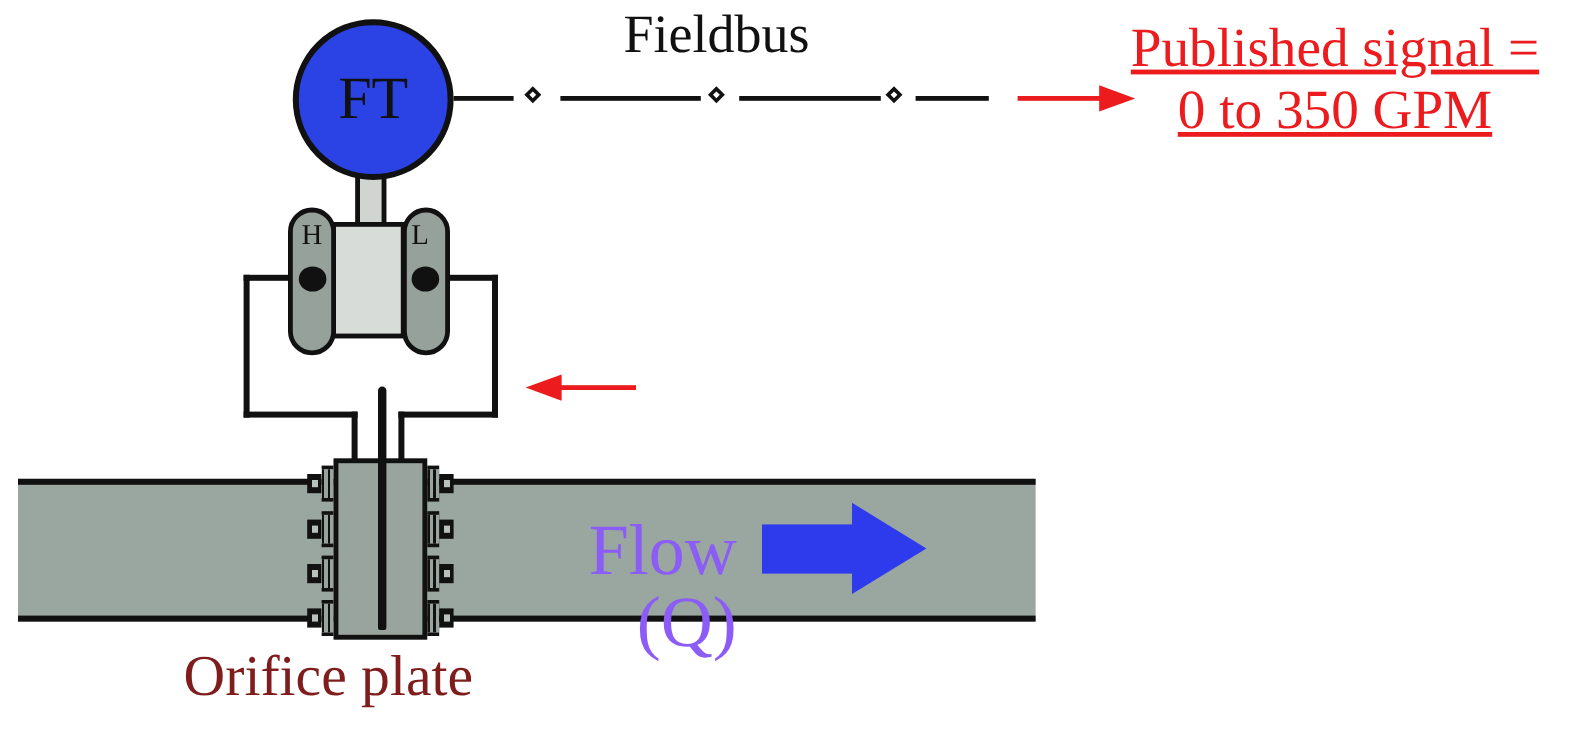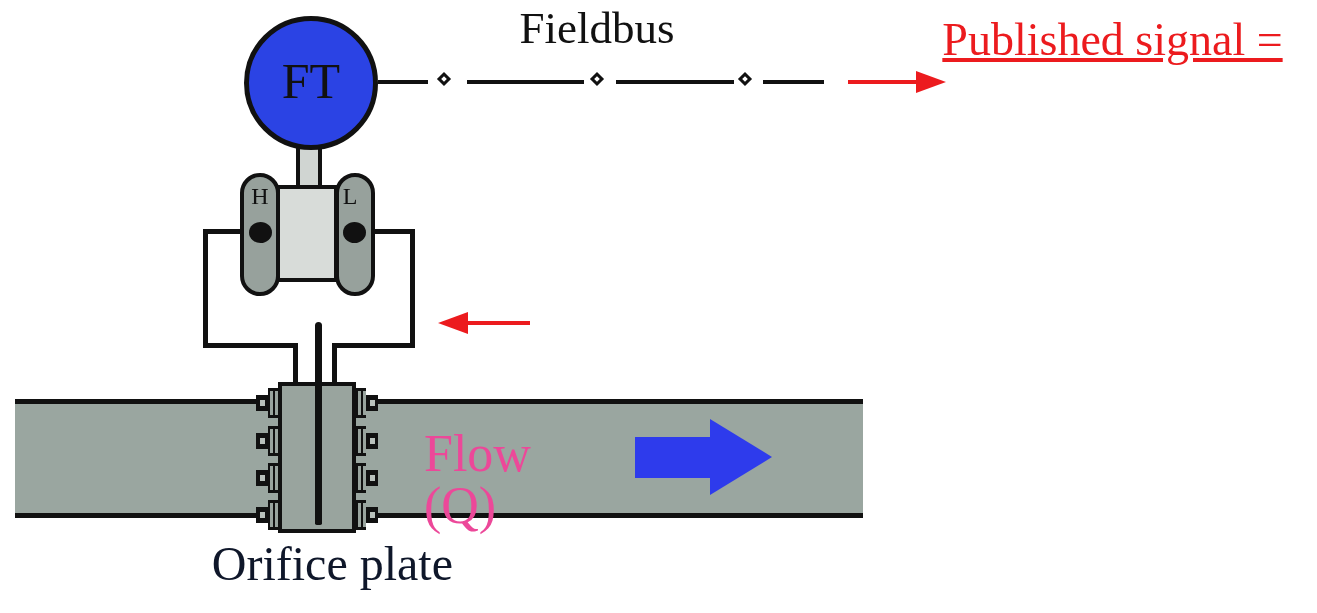--- a/index.html
+++ b/index.html
@@ -44,25 +44,25 @@
   .flange{left:278px;top:382px;width:78px;height:151px;background:#99a49e;border:4px solid #111;z-index:3;}
   .plate{left:315px;top:322px;width:7px;height:203px;background:#111;border-radius:4px 4px 2px 2px;z-index:4;}
   .bolt{width:22px;height:24px;display:flex;align-items:center;z-index:2;}
   .bolt .head{width:12px;height:16px;background:#111;display:flex;align-items:center;justify-content:center;flex:none;}
   .bolt .head .inner{width:5px;height:6px;background:#b9c1bc;}
   .bolt .threads{width:10px;height:24px;flex:none;
     background:repeating-linear-gradient(90deg,#111 0 2px,#99a49e 2px 5px);
     border-top:3px solid #111;border-bottom:3px solid #111;}
   .bolt.rightside{flex-direction:row-reverse;}
   
-  .flow-label{left:424px;top:428px;width:190px;font-size:52px;color:#ec4899;line-height:1;z-index:5;text-align:left;}
+  .flow-label{left:424px;top:428px;width:190px;font-size:60px;color:#8b5cf6;line-height:1;z-index:5;text-align:right;}
   .flow-shaft{left:635px;top:437px;width:76px;height:41px;background:#2e3bec;z-index:5;}
   .flow-head{left:710px;top:419px;border-top:38px solid transparent;border-bottom:38px solid transparent;
     border-left:62px solid #2e3bec;z-index:5;}
-  .orifice-label{left:153px;top:540px;width:300px;text-align:right;font-size:48px;color:#0f172a;line-height:1;z-index:5;}
+  .orifice-label{left:153px;top:540px;width:300px;text-align:left;font-size:48px;color:#7f1d1d;line-height:1;z-index:5;}
 </style>
 </head>
 <body>
 
 <div id="canvas">
 
   <div class="abs pipe"></div>
 
   <div class="abs bolt" style="left:256px;top:391px;">
       <span class="head">
@@ -145,20 +145,21 @@
   <div class="abs fb-seg" style="left:616px;width:118px;"></div>
   <div class="abs fb-seg" style="left:763px;width:61px;"></div>
   <div class="abs diamond" style="left:439px;top:74px;"></div>
   <div class="abs diamond" style="left:592px;top:74px;"></div>
   <div class="abs diamond" style="left:740px;top:74px;"></div>
 
   <div class="abs red-line" style="left:848px;top:80px;width:72px;"></div>
   <div class="abs tri right" style="left:916px;top:71px;"></div>
   <div class="abs red-text published-block">
     <div>Published signal =</div>
+    <div>0 to 350 GPM</div>
   </div>
 
   <div class="abs tri left" style="left:438px;top:312px;"></div>
   <div class="abs red-line" style="left:464px;top:321px;width:66px;"></div>
 
   <div class="abs flow-label">Flow (Q)</div>
   <div class="abs flow-shaft"></div>
   <div class="abs tri flow-head"></div>
 
   <div class="abs orifice-label">Orifice plate</div>

